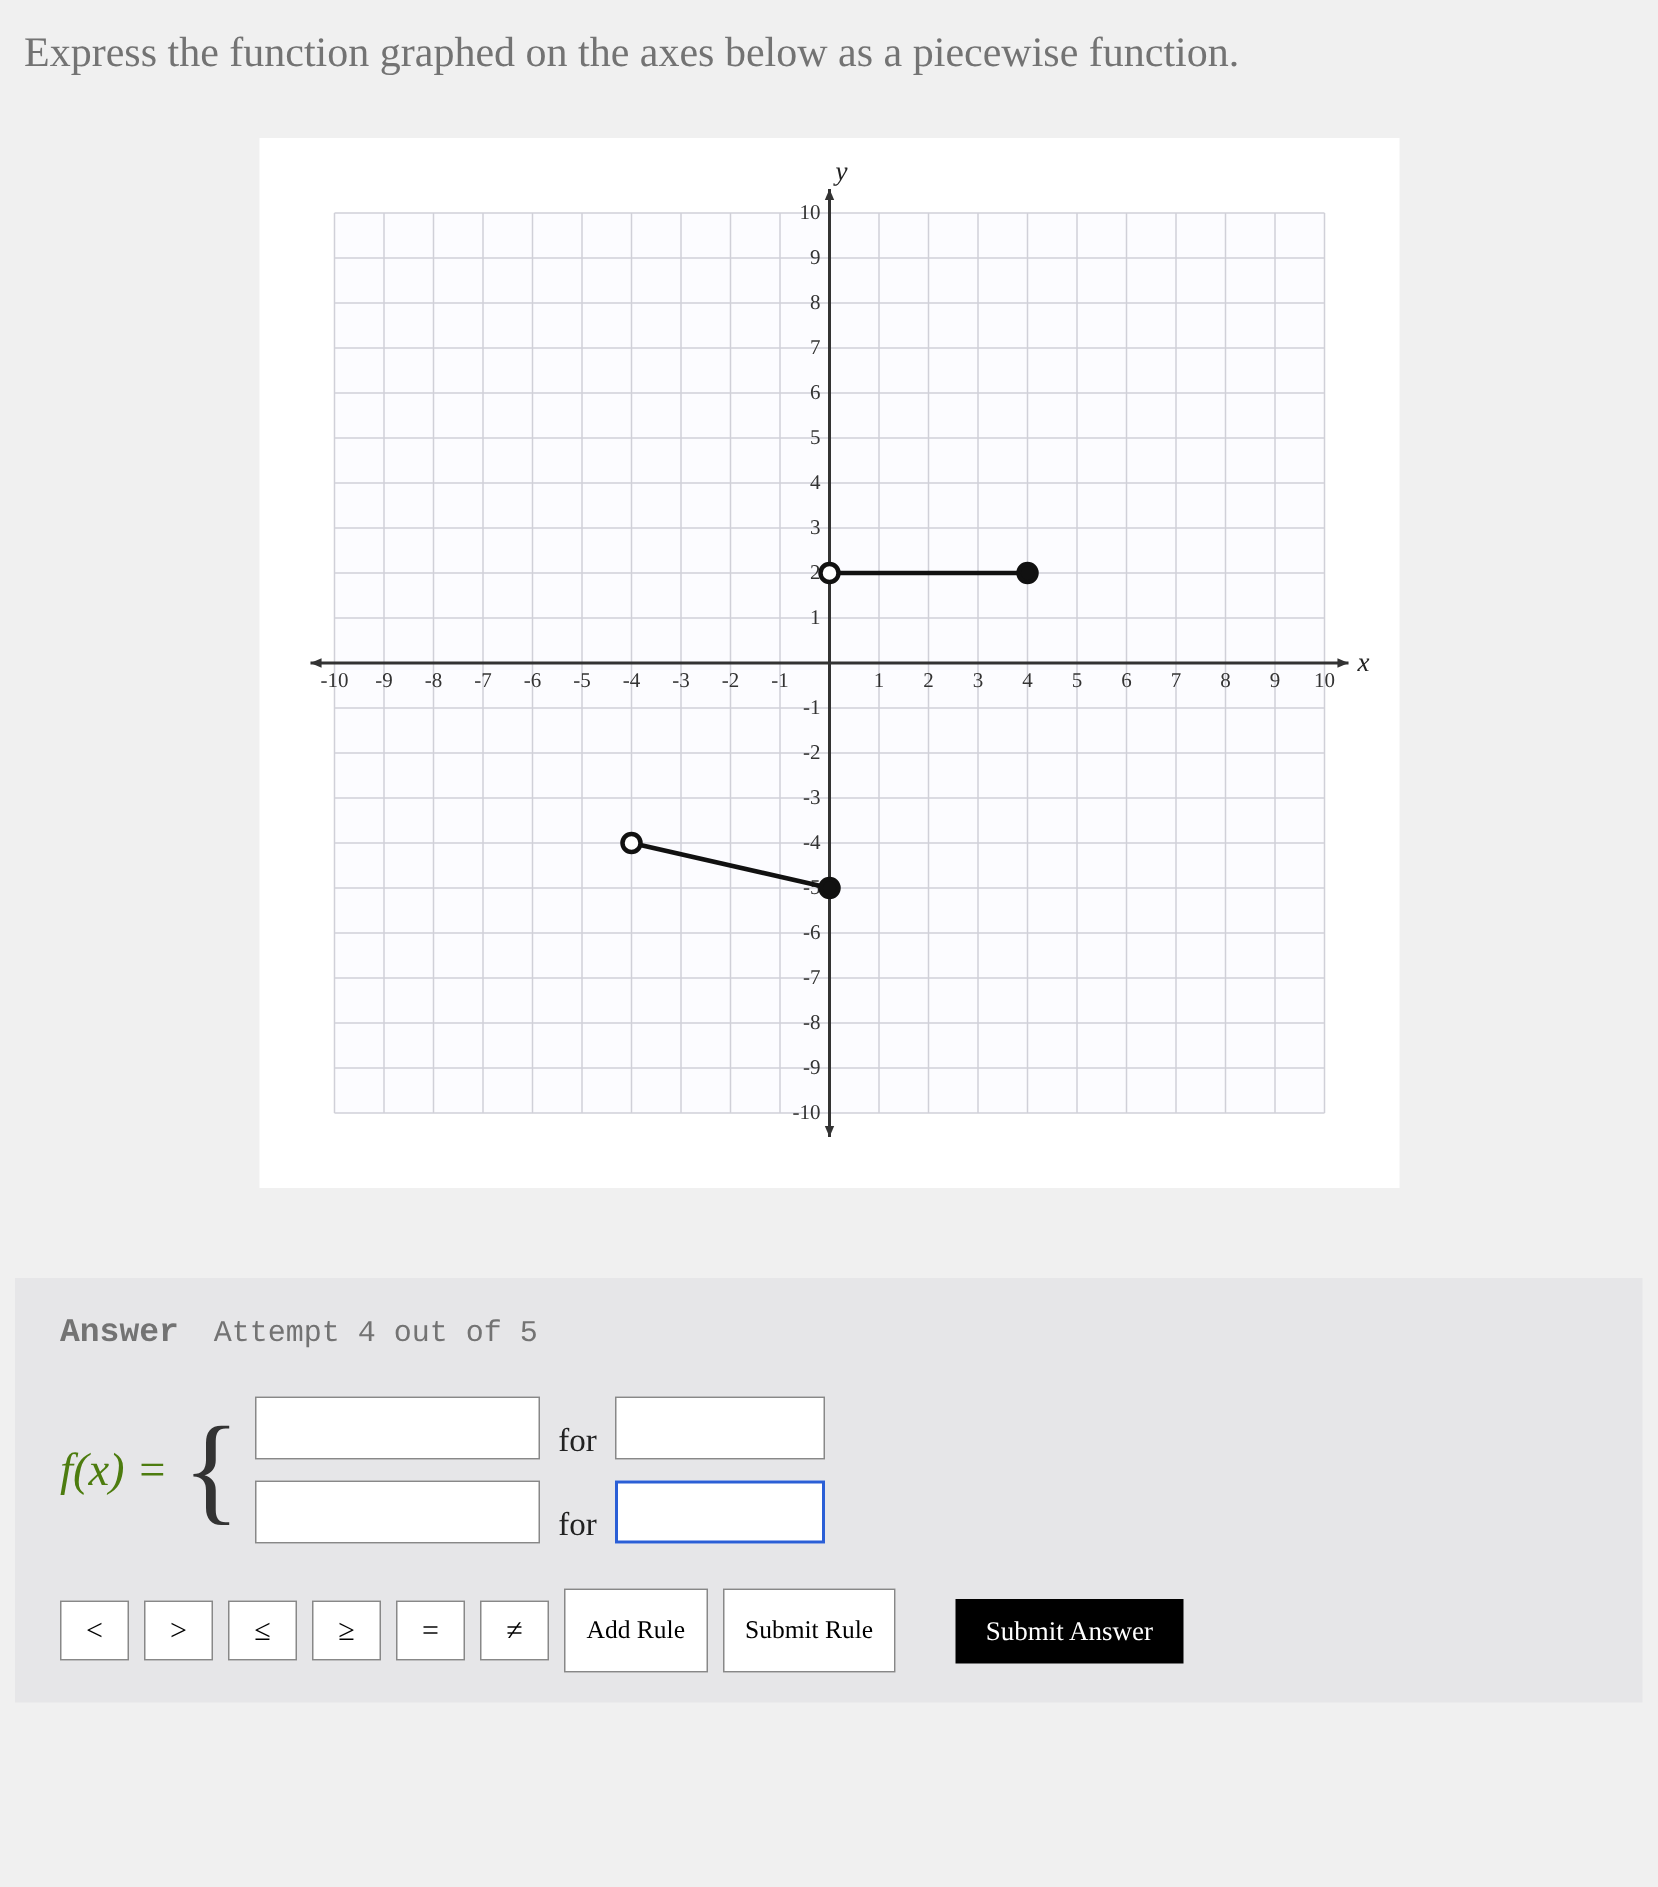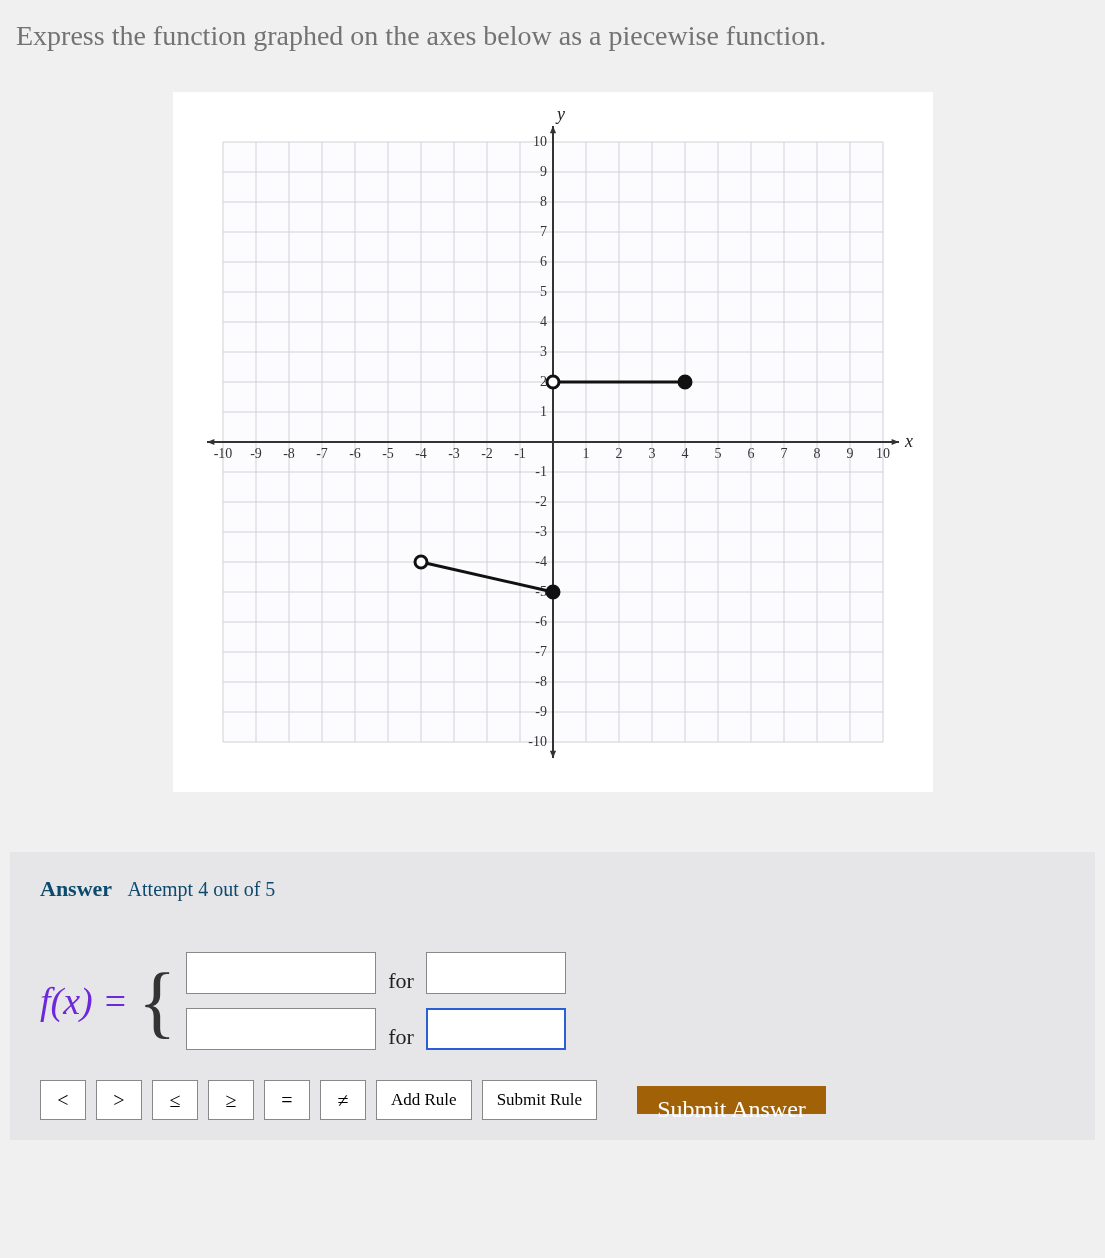--- a/index.html
+++ b/index.html
@@ -27,37 +27,37 @@
     .axis-label { font-style: italic; font-family: Georgia, serif; font-size:18px; fill:#222; }
     .seg { stroke: #111; stroke-width: 3; fill:none; }
     .dot-open { fill:#fff; stroke:#111; stroke-width:3; }
     .dot-closed { fill:#111; stroke:#111; stroke-width:3; }
     .answer-area {
       background: #e6e6e8;
       padding: 24px 30px 20px;
     }
     .answer-header {
       font-size: 22px;
-      color:#0c4a6e;
-      font-family: Liberation Serif, serif;
-      margin-bottom: 50px;
+      color:#737373;
+      font-family: Liberation Mono, monospace;
+      margin-bottom: 30px;
     }
     .answer-header b { font-weight: bold; }
     .answer-header .attempt { font-weight: normal; font-size: 20px; margin-left:10px;}
     .fxrow {
       display:flex;
       align-items:center;
       gap: 6px;
       margin-bottom: 30px;
       font-family: Georgia, serif;
     }
     .fx {
-      font-size: 38px;
+      font-size: 31px;
       font-style: italic;
-      color:#6d28d9;
+      color:#4d7c0f;
     }
     .brace {
       font-size: 80px;
       line-height: 1;
       font-family: Georgia, serif;
       color:#333;
       margin: 0 4px;
     }
     .rules { display:flex; flex-direction:column; gap:14px; }
     .rule { display:flex; align-items:flex-end; gap:8px; }
@@ -83,30 +83,30 @@
       border:1px solid #888;
       background:#fff;
       width:46px; height:40px;
       display:flex; align-items:center; justify-content:center;
       font-size:20px;
       font-family: Georgia, serif;
       cursor:pointer;
     }
     .txt-btn {
       border:1px solid #888; background:#fff;
-      padding: 8px 14px; height:40px;
+      padding: 8px 14px; height:56px;
       font-size:17px; font-family: Georgia, serif;
       cursor:pointer;
     }
     .submit-btn {
-      background:#a16207;
+      background:#000000;
       color:#fff;
       border:none;
-      padding:10px 20px; height:28px;
-      font-size:24px; font-family: Georgia, serif;
+      padding:10px 20px; height:43px;
+      font-size:18px; font-family: Georgia, serif;
       cursor:pointer;
       margin-left: 30px;
     }
   </style>
 </head>
 <body>
 
 <div class="question">Express the function graphed on the axes below as a piecewise function.</div>
 
 <div class="chart-wrap">

